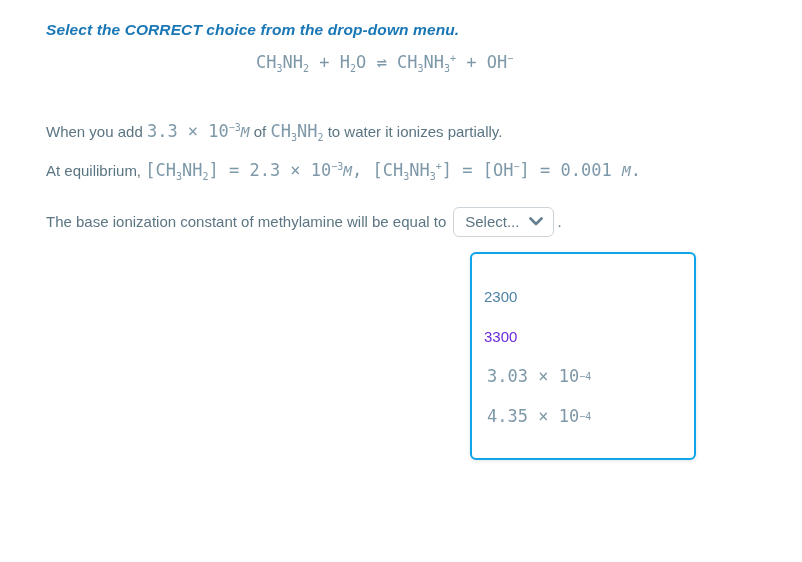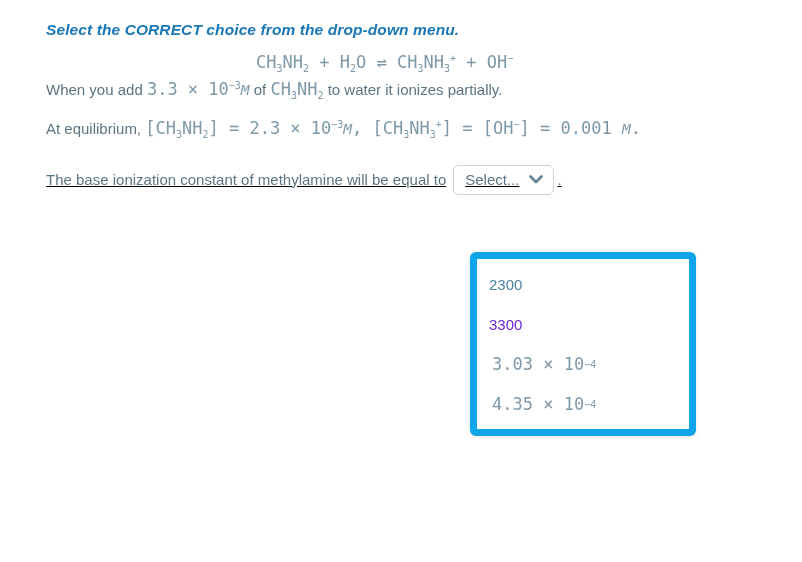--- a/index.html
+++ b/index.html
@@ -36,28 +36,27 @@
   .tk-math, .tk-sub, .tk-sup, .tk-mi {
     color: #7d98a8;
     font-family: "DejaVu Sans Mono", "DejaVu Sans", monospace;
   }
   .tk-math { font-size: 17px; }
   .tk-sub  { font-size: 10px; vertical-align: -4px; }
   .tk-sup  { font-size: 10px; vertical-align: 6px; }
   .tk-mi   { font-size: 14.5px; font-style: italic; }
 
   .equation { margin: 10px 0 0 210px; }
-  .when-line  { }
+  .when-line  { margin-top: 42px; }
   .equil-line { margin-top: 13px; }
 
   .question-line {
     margin-top: 22px;
     display: flex;
     align-items: center;
-    text-decoration: underline;
   }
   .select-btn {
     display: inline-flex;
     align-items: center;
     gap: 10px;
     margin-left: 7px;
     padding: 5px 10px 6px 11px;
     background: #ffffff;
     border: 1px solid #ccd4d9;
     border-radius: 6px;
@@ -72,24 +71,24 @@
     font-size: 15px;
     margin-left: 3px;
   }
 
   .dropdown-menu {
     position: absolute;
     left: 470px;
     top: 252px;
     width: 226px;
     background: #ffffff;
-    border: 7px solid #0ea5e9;
+    border: 2px solid #0ea5e9;
     border-radius: 6px;
     box-shadow: 0 1px 4px rgba(0,0,0,0.10);
-    padding: 5px 0;
+    padding: 22px 0;
   }
   .option {
     height: 40px;
     display: flex;
     align-items: center;
     padding: 0 12px;
     cursor: pointer;
     font-size: 15px;
   }
   .option .tk-text { color: #6d28d9; }

